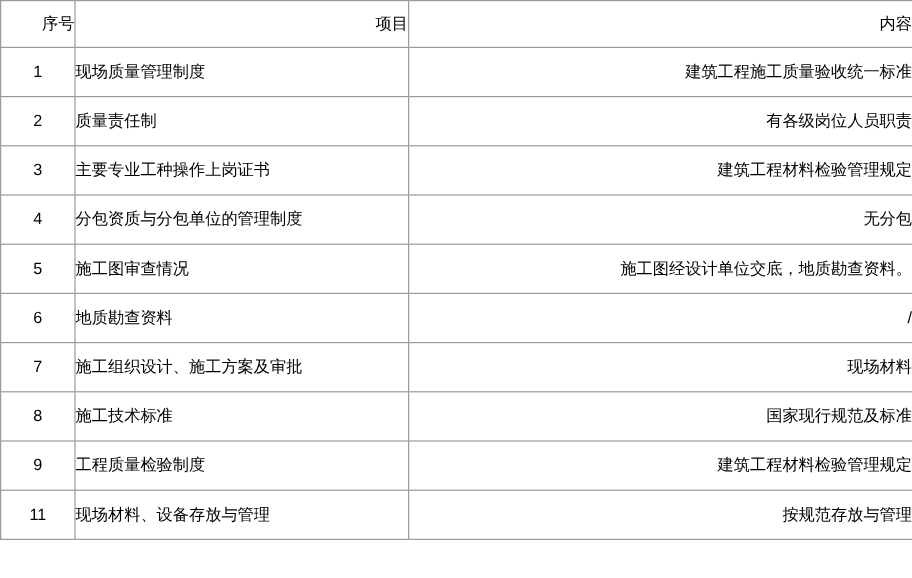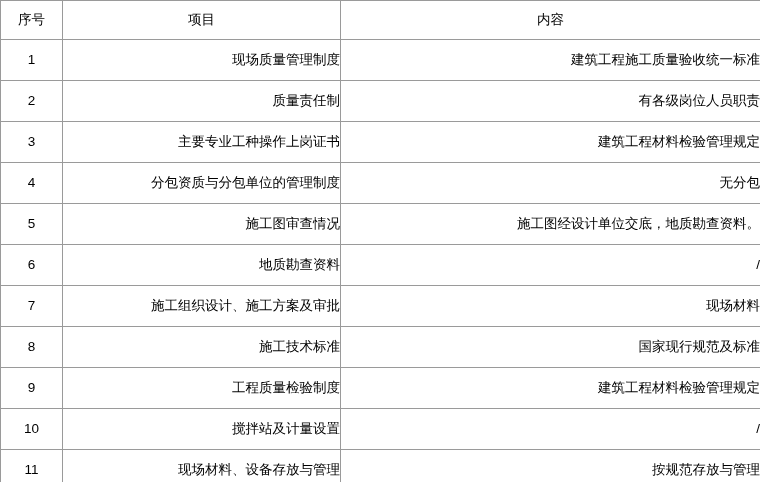--- a/index.html
+++ b/index.html
@@ -42,29 +42,29 @@
     color: #000000;
   }
   table.doc-table tr:first-child th {
     height: 38px;
   }
   .cell-center {
     text-align: center;
     padding: 2px 4px;
   }
   .cell-item {
-    text-align: right;
+    text-align: left;
     padding: 2px 6px 2px 18px;
   }
   .cell-content {
     text-align: right;
     padding: 2px 6px;
   }
   .head {
-    text-align: center;
+    text-align: right;
     font-size: 13.5px;
   }
 </style>
 </head>
 <body>
 
 <div class="page">
   <table class="doc-table">
     <colgroup>
       <col class="c-seq">
@@ -118,24 +118,19 @@
         <td class="cell-center">8</td>
         <td class="cell-item">施工技术标准</td>
         <td class="cell-content">国家现行规范及标准</td>
       </tr>
       <tr>
         <td class="cell-center">9</td>
         <td class="cell-item">工程质量检验制度</td>
         <td class="cell-content">建筑工程材料检验管理规定</td>
       </tr>
       <tr>
-        <td class="cell-center">10</td>
-        <td class="cell-item">搅拌站及计量设置</td>
-        <td class="cell-content">/</td>
-      </tr>
-      <tr>
         <td class="cell-center">11</td>
         <td class="cell-item">现场材料、设备存放与管理</td>
         <td class="cell-content">按规范存放与管理</td>
       </tr>
     </tbody>
   </table>
 </div>
 
 </body></html>

